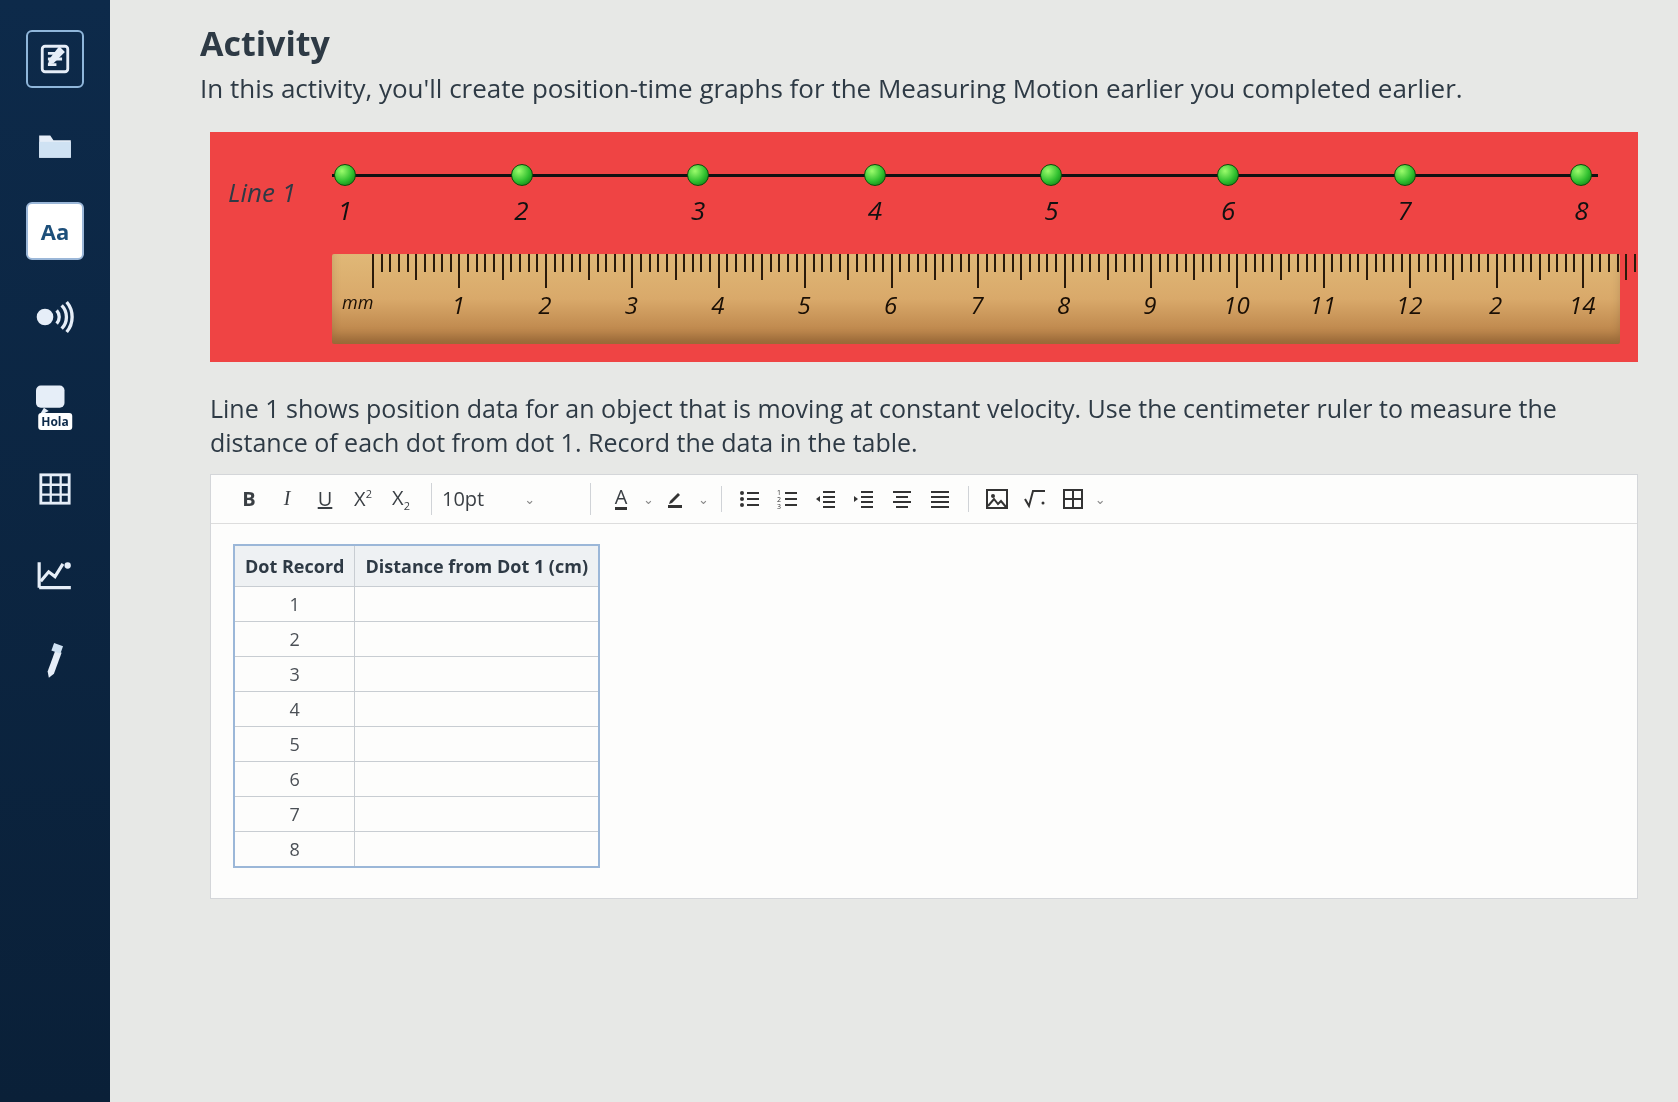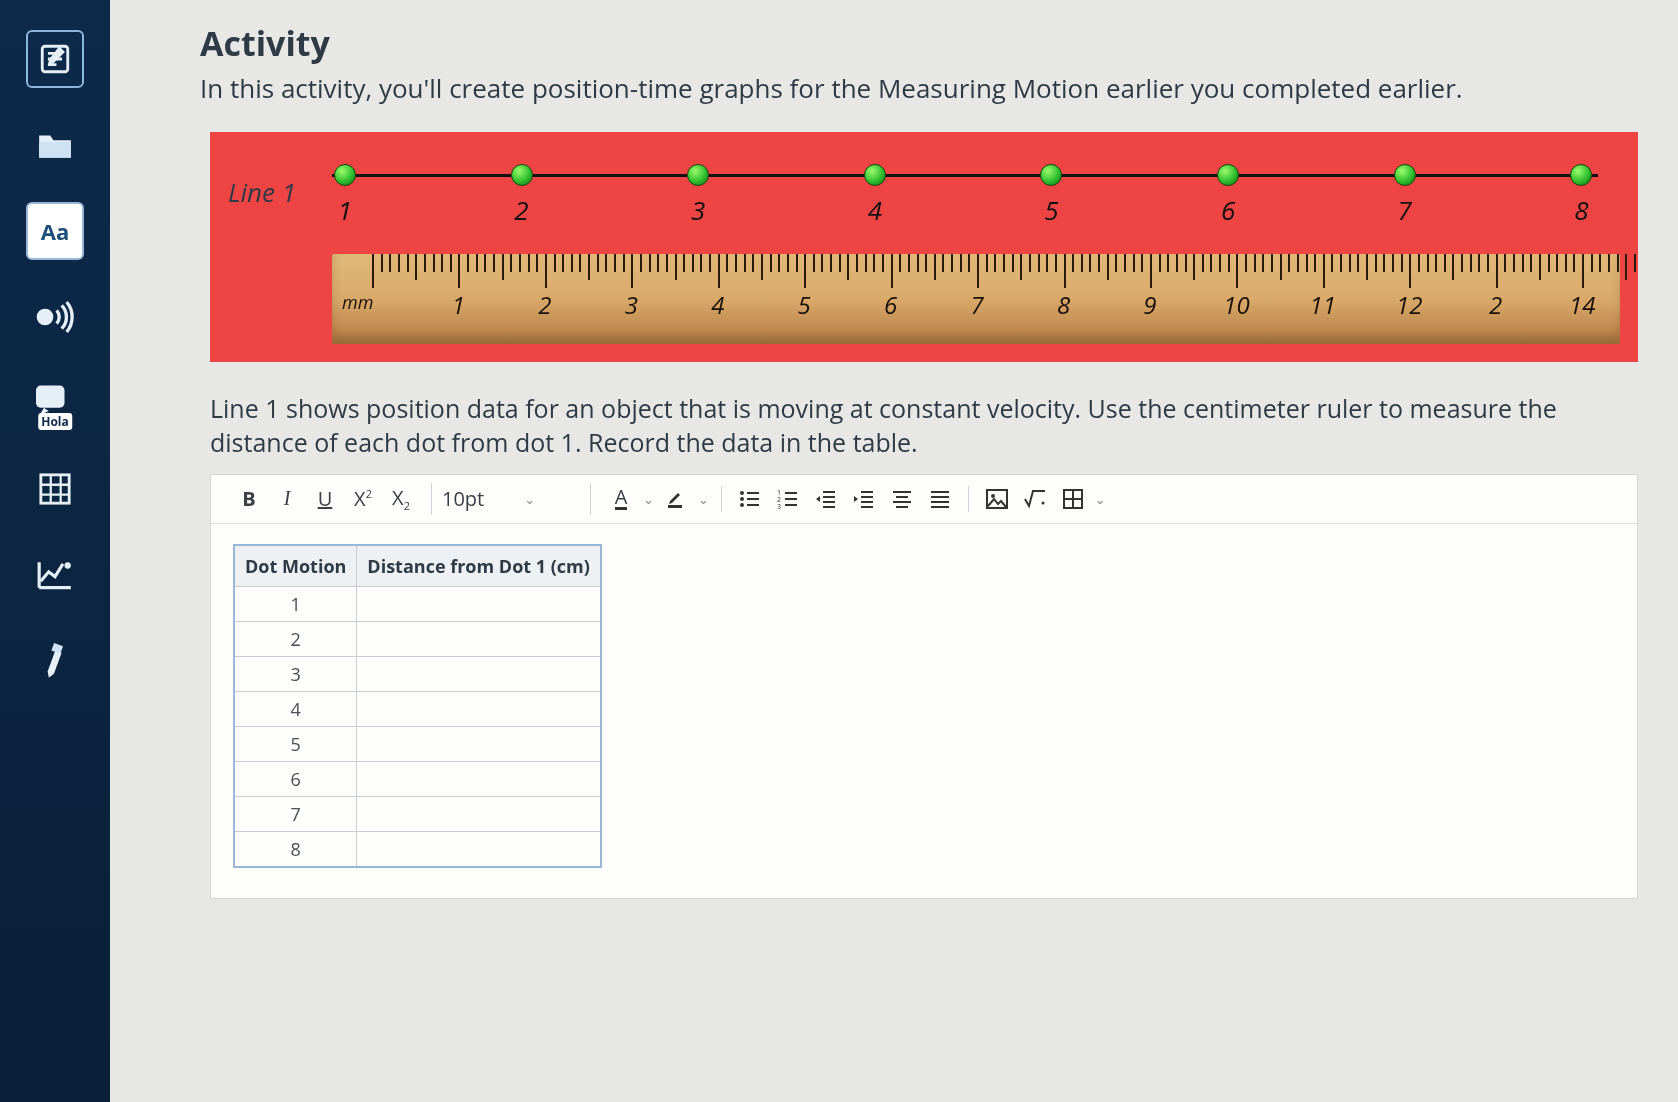--- a/index.html
+++ b/index.html
@@ -484,21 +484,21 @@
             <rect x="1" y="1" width="18" height="18" fill="none" stroke="#333" stroke-width="2"></rect>
             <path d="M1 10h18M10 1v18" stroke="#333" stroke-width="2"></path>
           </svg>
       </div>
       <span class="chev">⌄</span>
     </div>
     <div class="editor-body">
       <table class="data">
         <thead>
             <tr>
-          <th>Dot Motion</th>
+          <th>Dot Record</th>
           <th>Distance from Dot 1 (cm)</th>
         </tr>
           </thead>
         <tbody id="tbody">
             <tr>
               <td>1</td>
               <td style="min-width: 200px;"></td>
             </tr>
             <tr>
               <td>2</td>

